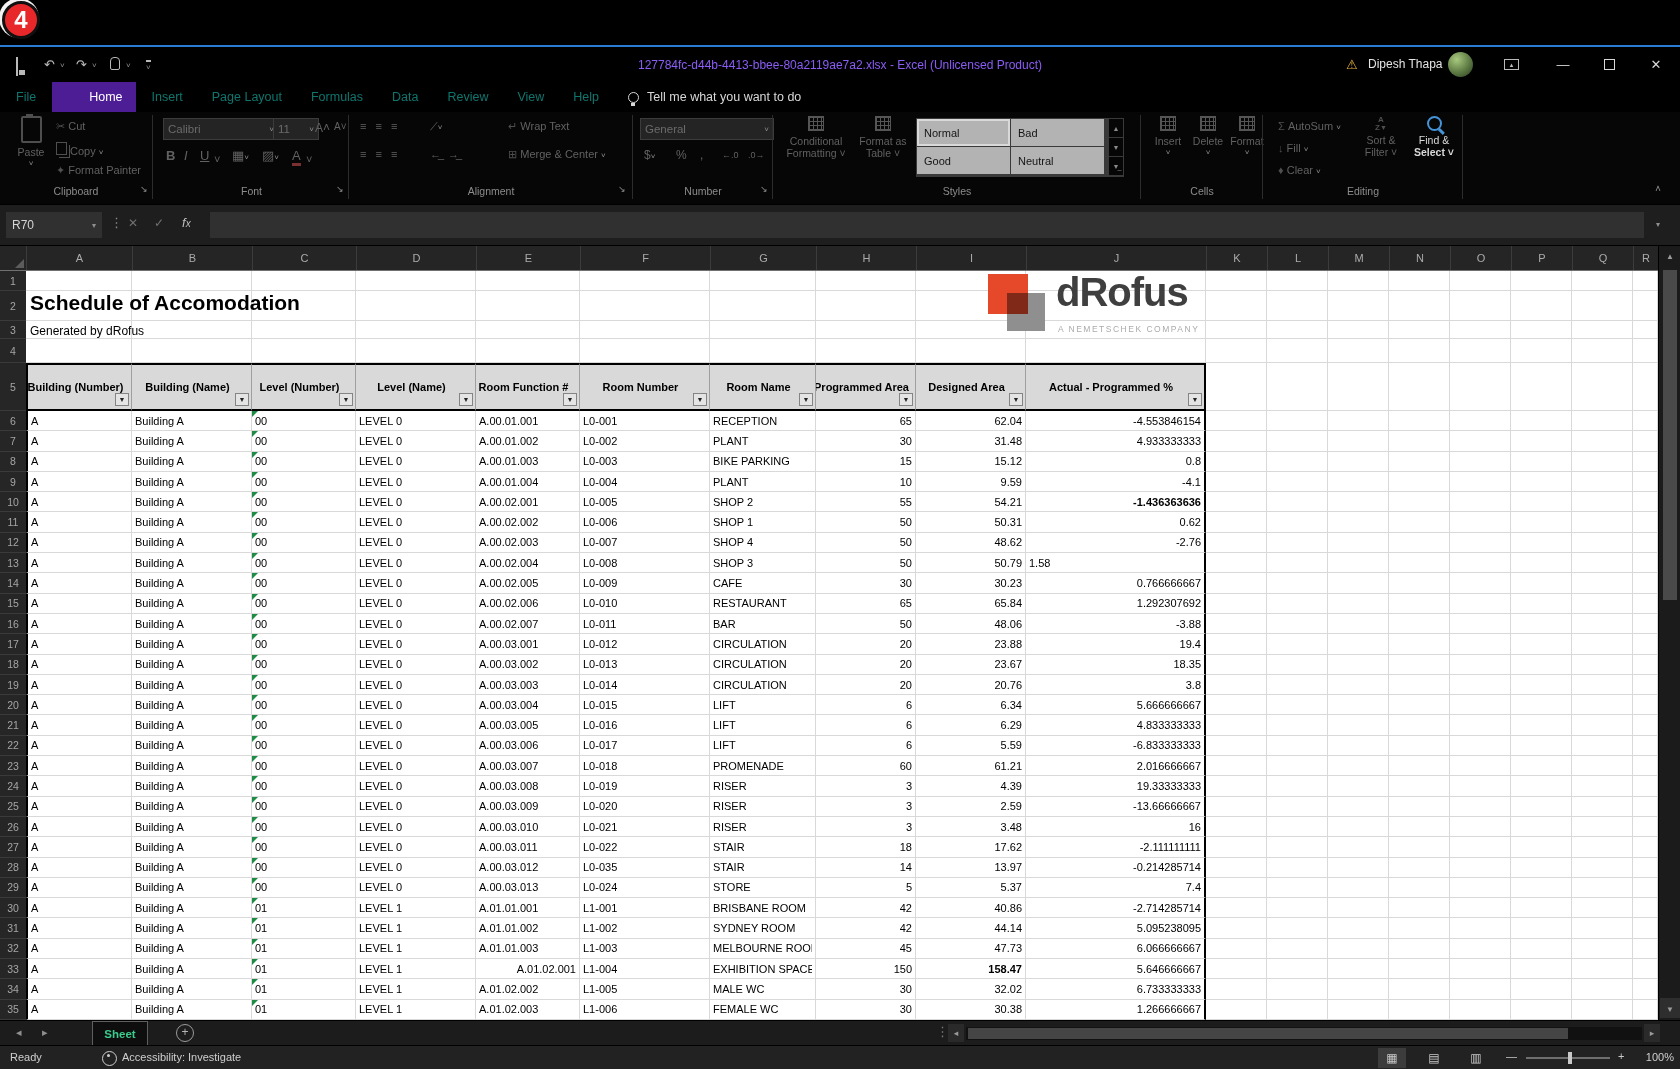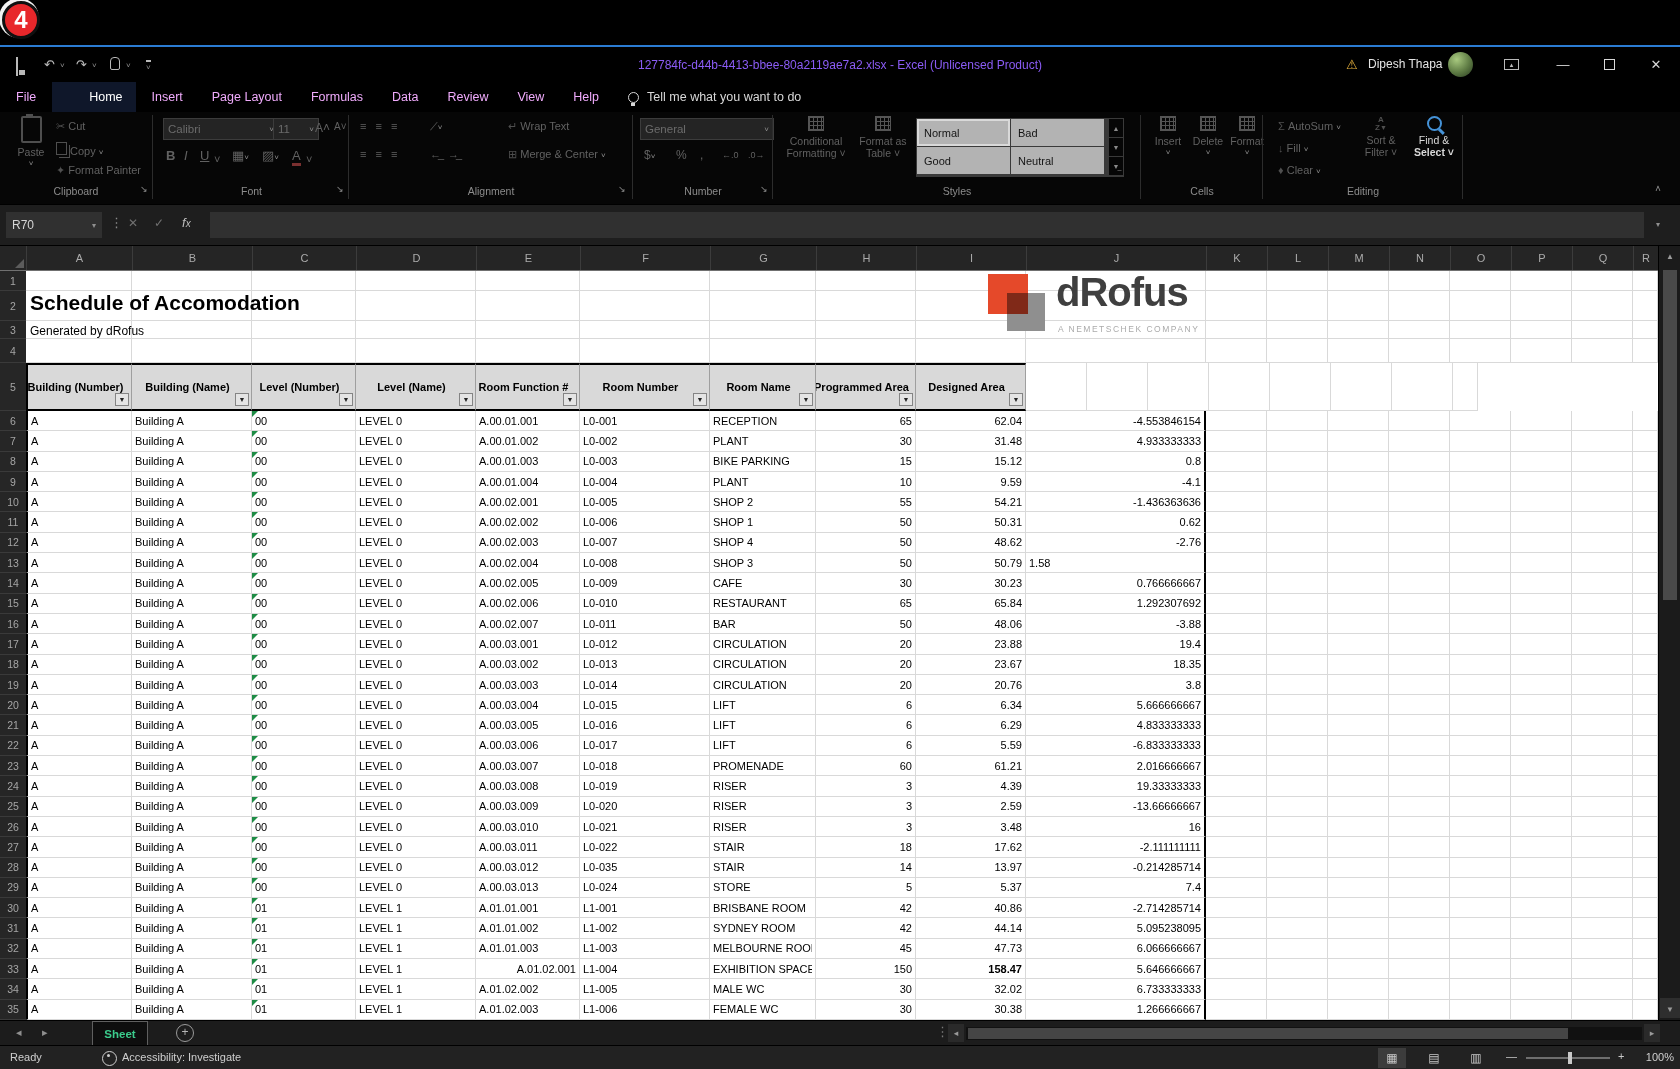--- a/index.html
+++ b/index.html
@@ -16,22 +16,22 @@
   .qatbar{border-top:2px solid #b9b9b9;padding-top:1px;color:#8f8f8f;font-size:8px;}
   .title-text{font-size:12px;color:#8b5cf6;white-space:nowrap;}
   .winbtn{width:46px;height:35px;display:flex;align-items:center;justify-content:center;color:#d8d8d8;font-size:13px;}
   .restore-ico{width:9px;height:9px;border:1px solid #d8d8d8;position:relative;background:#000;}
   .restore-ico::before{content:'';position:absolute;left:2px;top:-4px;width:9px;height:9px;border:1px solid #d8d8d8;z-index:-1;}
   .avatar{width:25px;height:25px;border-radius:50%;background:radial-gradient(circle at 35% 30%,#a8c97f,#5d7a43 55%,#2d4024 95%);}
   .warn{color:#EDB63E;font-size:13px;}
   .ribbondisp{width:15px;height:11px;border:1px solid #b9b9b9;color:#b9b9b9;font-size:7px;line-height:10px;text-align:center;}
   
   #tabrow{left:0;top:82px;width:1680px;height:30px;background:#000;display:flex;align-items:stretch;}
-  .rtab{color:#f0abfc;font-size:12.5px;display:flex;align-items:center;padding:0 13px;margin-left:3px;white-space:nowrap;}
-  .rtab.active{background:#0f172a;color:#fff;padding-left:37px;}
+  .rtab{color:#0f766e;font-size:12.5px;display:flex;align-items:center;padding:0 13px;margin-left:3px;white-space:nowrap;}
+  .rtab.active{background:#4c1d95;color:#fff;padding-left:37px;}
   .tellme{display:flex;align-items:center;color:#d8d8d8;font-size:12.5px;margin-left:16px;}
   .bulb{width:9px;height:9px;border:1.5px solid #d8d8d8;border-radius:50%;position:relative;margin-right:8px;}
   .bulb::after{content:'';position:absolute;left:2px;bottom:-4px;width:4px;height:3px;background:#d8d8d8;}
   
   #ribbon{left:0;top:112px;width:1680px;height:93px;background:#060606;border-bottom:1px solid #000;}
   .gsep{position:absolute;top:3px;width:1px;height:84px;background:#2c2c2c;}
   .glabel{position:absolute;top:73px;font-size:10.5px;color:#8c8c8c;text-align:center;}
   .launch{position:absolute;top:72px;color:#8c8c8c;font-size:9px;}
   .disico{color:#4f4f4f;}
   .smallitem{position:absolute;font-size:11px;color:#616161;white-space:nowrap;}
@@ -422,20 +422,24 @@
           <span class="filter">▼</span>
         </div>
         <div class="cell th" style="width: 100px;">
           <span class="tht">Programmed Area</span>
           <span class="filter">▼</span>
         </div>
         <div class="cell th" style="width: 110px;">
           <span class="tht">Designed Area</span>
           <span class="filter">▼</span>
         </div>
+        <div class="cell th" style="width: 180px; border-right: 2px solid rgb(0, 0, 0);">
+          <span class="tht">Actual - Programmed %</span>
+          <span class="filter">▼</span>
+        </div>
         <div class="cell" style="width: 61px;"></div>
         <div class="cell" style="width: 61px;"></div>
         <div class="cell" style="width: 61px;"></div>
         <div class="cell" style="width: 61px;"></div>
         <div class="cell" style="width: 61px;"></div>
         <div class="cell" style="width: 61px;"></div>
         <div class="cell" style="width: 61px;"></div>
         <div class="cell" style="width: 25px;"></div>
       </div>
       <div class="grow" style="height: 20.3px;">
@@ -630,21 +634,21 @@
         <div class="cell" style="width: 106px;">
           <span class="cellval">SHOP 2</span>
         </div>
         <div class="cell" style="width: 100px;">
           <span class="cellval" style="text-align: right;">55</span>
         </div>
         <div class="cell" style="width: 110px;">
           <span class="cellval" style="text-align: right;">54.21</span>
         </div>
         <div class="cell" style="width: 180px; border-right: 2px solid rgb(0, 0, 0);">
-          <span class="cellval" style="text-align: right;">-1.436363636</span>
+          <span class="cellval" style="text-align: right; font-weight: bold;">-1.436363636</span>
         </div>
         <div class="cell" style="width: 61px;"></div>
         <div class="cell" style="width: 61px;"></div>
         <div class="cell" style="width: 61px;"></div>
         <div class="cell" style="width: 61px;"></div>
         <div class="cell" style="width: 61px;"></div>
         <div class="cell" style="width: 61px;"></div>
         <div class="cell" style="width: 61px;"></div>
         <div class="cell" style="width: 25px;"></div>
       </div>

